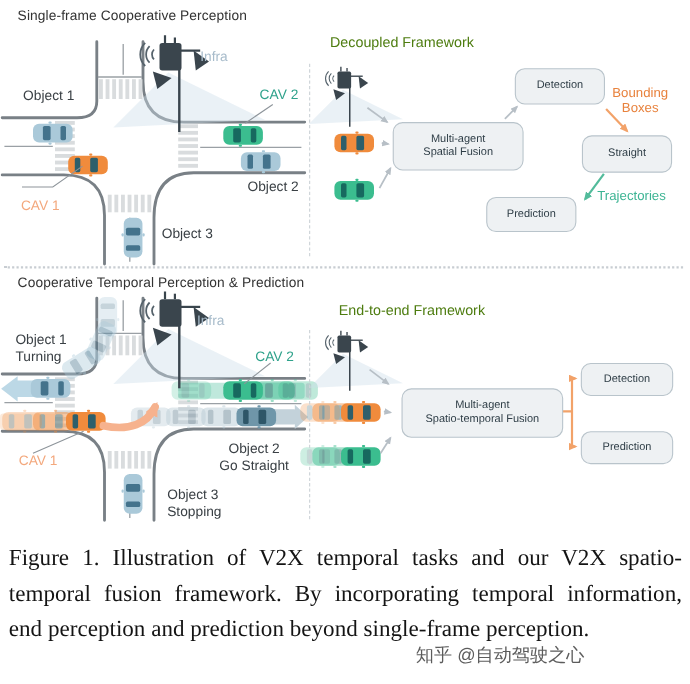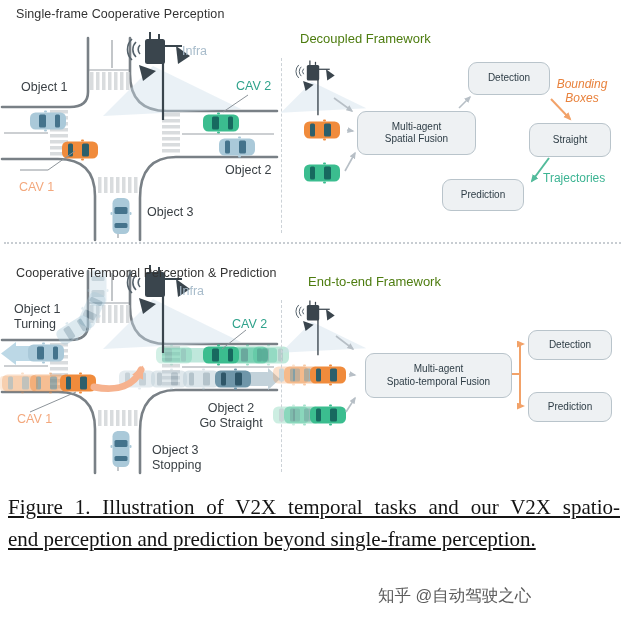--- a/index.html
+++ b/index.html
@@ -10,27 +10,27 @@
   .fw-title{position:absolute;font-size:13px;color:#4d7c0f;}
   .lbl{position:absolute;font-size:12.5px;color:#3a4045;line-height:1.18;white-space:pre-line;}
   .lbl.orange{color:#f3a87d;}
   .lbl.teal{color:#2fa28b;}
   .lbl.infra{color:#a8bccb;}
   .lbl.center{text-align:center;}
   .flow-box{position:absolute;display:flex;align-items:center;justify-content:center;
             background:#eef1f3;border:1.5px solid #b9c4cb;border-radius:9px;
             font-size:10px;line-height:1.25;color:#2e3d46;text-align:center;white-space:pre-line;}
   .edge-lbl{position:absolute;font-size:12px;line-height:1.2;white-space:pre-line;text-align:center;}
-  .edge-lbl.orange{color:#e8823d;font-style:italic;}
+  .edge-lbl.orange{color:#e8823d;}
   .edge-lbl.teal{color:#3cb493;text-align:right;}
   .vdivider{position:absolute;width:0;border-left:1.5px dashed #ccd2d7;}
   .hdivider{position:absolute;height:0;border-top:2px dotted #c8cdd2;}
   #caption{position:absolute;left:8px;top:491px;width:612px;
            font-family:"Liberation Serif",serif;font-size:21px;color:#141414;}
-  #caption .cap-line{height:32px;line-height:32px;text-align:justify;text-align-last:justify;text-decoration:underline;}
+  #caption .cap-line{height:32px;line-height:32px;text-align:justify;text-align-last:justify;}
   #caption .cap-line.last{text-align:left;text-align-last:left;}
   #watermark{position:absolute;left:378px;top:585px;font-size:16.5px;color:#404040;opacity:.85;z-index:6;}
 </style>
 </head>
 <body>
 
 <div id="page">
 
   <svg class="abs" style="left:0;top:0" width="627" height="490" viewBox="0 0 627 490">
     <defs>
@@ -223,38 +223,39 @@
 
   <div class="flow-box" style="left:357px;top:111px;width:117px;height:42px">Multi-agent
 Spatial Fusion</div>
   <div class="flow-box" style="left:468px;top:62px;width:80px;height:31px">Detection</div>
   <div class="flow-box" style="left:529px;top:123px;width:80px;height:32px">Straight</div>
   <div class="flow-box" style="left:442px;top:179px;width:80px;height:30px">Prediction</div>
   <div class="edge-lbl orange" style="left:549px;top:77px;width:66px">Bounding
 Boxes</div>
   <div class="edge-lbl teal" style="left:543px;top:171px">Trajectories</div>
 
-  <div class="scene-title" style="left:16px;top:266px">Cooperative Temporal Perception &amp; Prediction</div>
+  <div class="scene-title" style="left:16px;top:250px">Cooperative Temporal Perception &amp; Prediction</div>
   <div class="fw-title" style="left:308px;top:274px">End-to-end Framework</div>
 
   <div class="lbl" style="left:14px;top:302px">Object 1
 Turning</div>
   <div class="lbl center" style="left:188px;top:401px;width:86px">Object 2
 Go Straight</div>
   <div class="lbl" style="left:152px;top:443px">Object 3
 Stopping</div>
   <div class="lbl orange" style="left:17px;top:412px">CAV 1</div>
   <div class="lbl teal" style="left:232px;top:317px">CAV 2</div>
   <div class="lbl infra" style="left:179px;top:284px">Infra</div>
 
   <div class="flow-box" style="left:365px;top:353px;width:145px;height:43px">Multi-agent
 Spatio-temporal Fusion</div>
   <div class="flow-box" style="left:528px;top:330px;width:82px;height:28px">Detection</div>
   <div class="flow-box" style="left:528px;top:392px;width:82px;height:28px">Prediction</div>
 
   <div id="caption">
     <div class="cap-line">Figure 1. Illustration of V2X temporal tasks and our V2X spatio-</div>
+    <div class="cap-line">temporal fusion framework. By incorporating temporal information,</div>
     <div class="cap-line last">end perception and prediction beyond single-frame perception.</div>
   </div>
 
   <div id="watermark">知乎 @自动驾驶之心</div>
 
 </div>
 
 </body></html>

